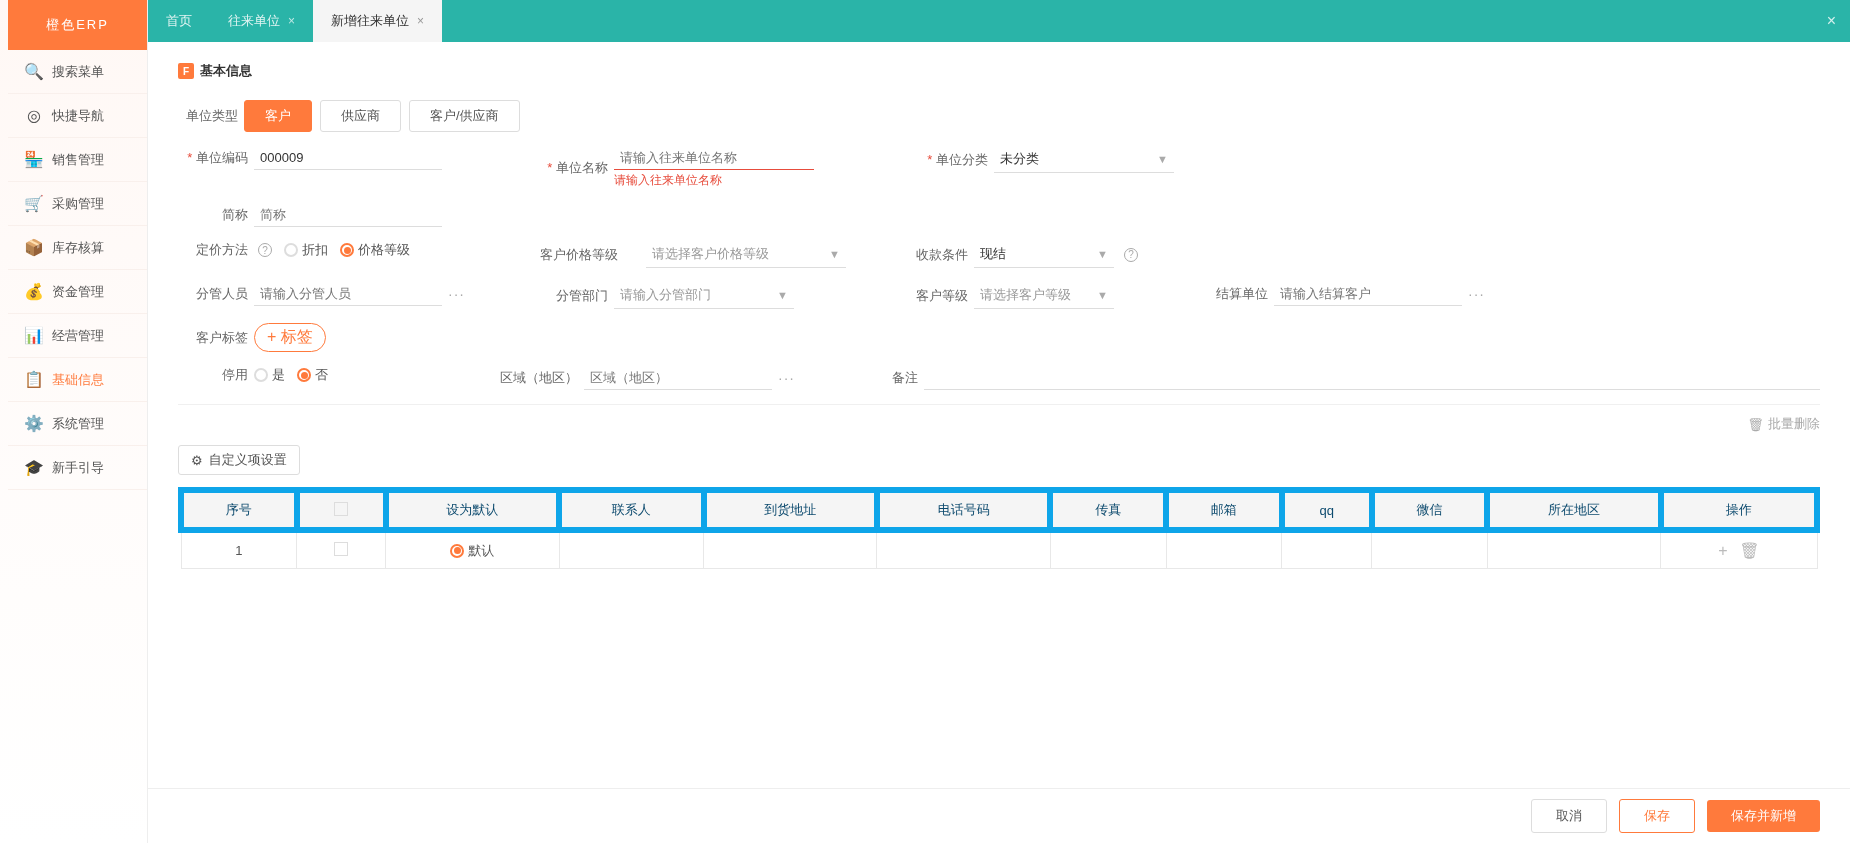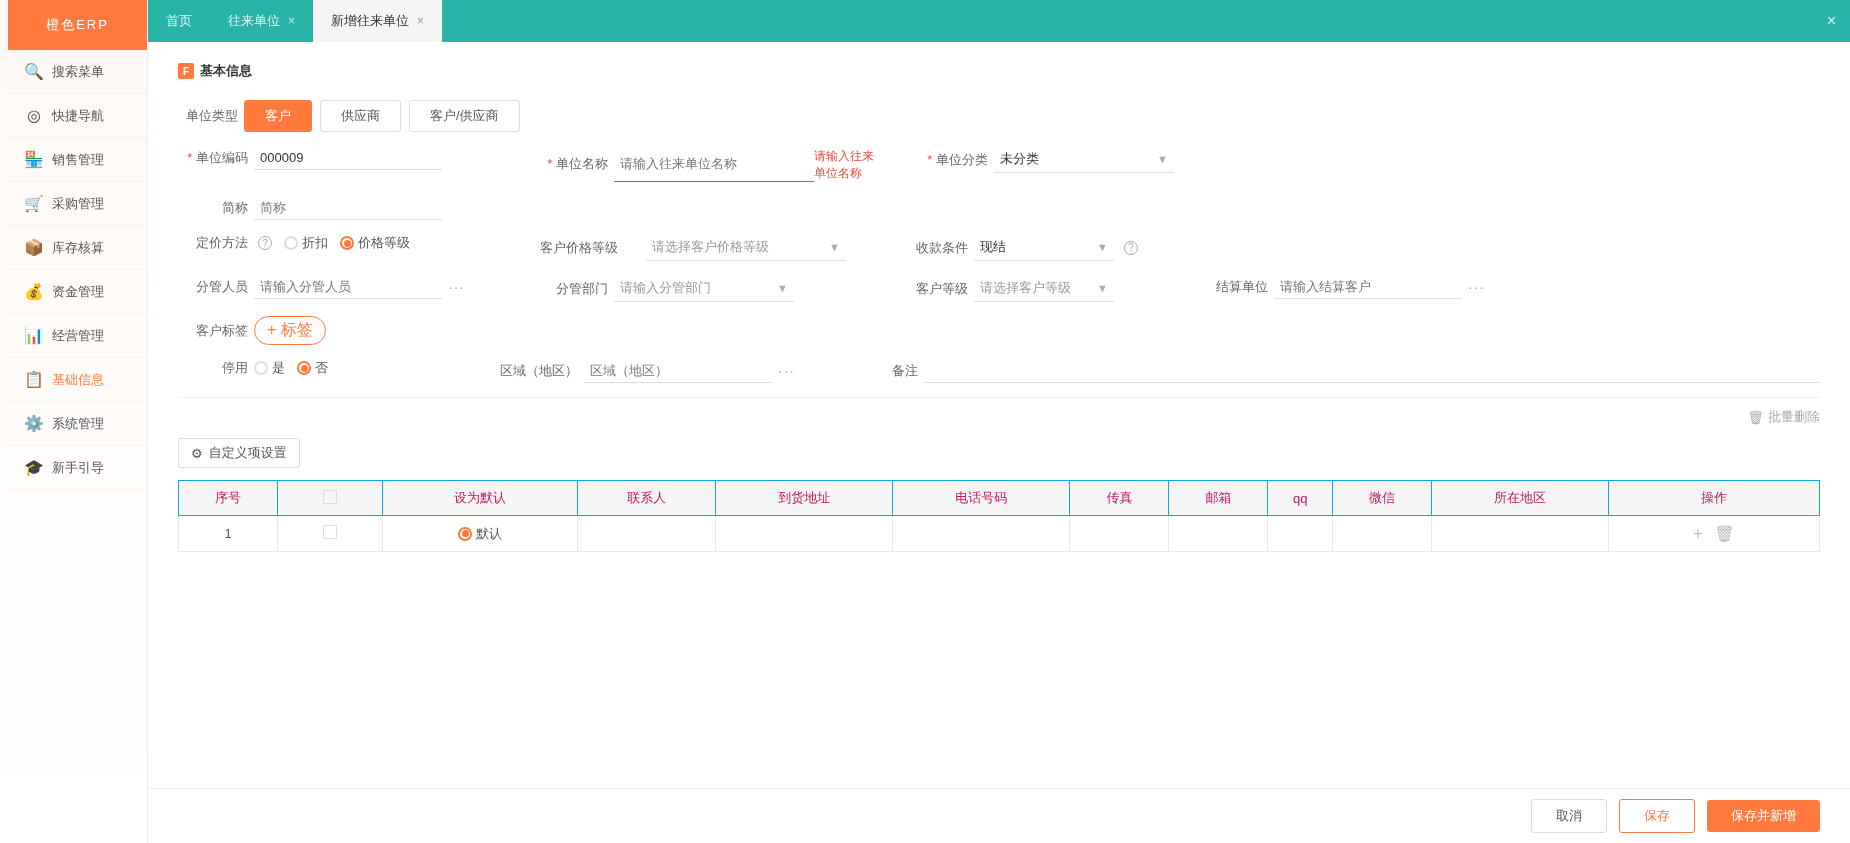--- a/index.html
+++ b/index.html
@@ -214,23 +214,23 @@
       color: #555;
       font-size: 13px;
       background: white;
       margin-bottom: 12px;
     }
 
     
     .data-table { width: 100%; border-collapse: collapse; font-size: 13px; }
     .data-table th {
       background: #f5f5f5;
-      border: 1px solid #0ea5e9;
-      padding: 8px 3px;
-      color: #be185d;
+      border: 6px solid #0ea5e9;
+      padding: 8px 10px;
+      color: #0c4a6e;
       font-weight: normal;
       text-align: center;
     }
     .data-table td {
       border: 1px solid #e8e8e8;
       padding: 8px 10px;
       text-align: center;
       color: #555;
     }
     .batch-delete {
@@ -396,21 +396,21 @@
       </div>
     </div>
 
     <div class="form-row">
       <div class="form-field" style="flex:0 0 320px;">
         <span class="form-label required" style="min-width:70px;">单位编码</span>
         <input class="form-input" value="000009" style="min-width: 180px;">
       </div>
       <div class="form-field" style="flex:0 0 340px; margin-left:40px;">
         <span class="form-label required" style="min-width:70px;">单位名称</span>
-        <div style="display:flex;flex-direction:row;">
+        <div style="display:flex;flex-direction:column;">
           <input class="form-input error" style="min-width: 200px; border-bottom-color: rgb(231, 76, 60);" placeholder="请输入往来单位名称">
           <span class="error-msg">请输入往来单位名称</span>
         </div>
       </div>
       <div class="form-field" style="flex:0 0 300px; margin-left:40px;">
         <span class="form-label required" style="min-width:70px;">单位分类</span>
         <div class="form-select" style="min-width:180px;">
           <span class="form-select-value">未分类</span>
           <span class="arrow">▼</span>
         </div>

